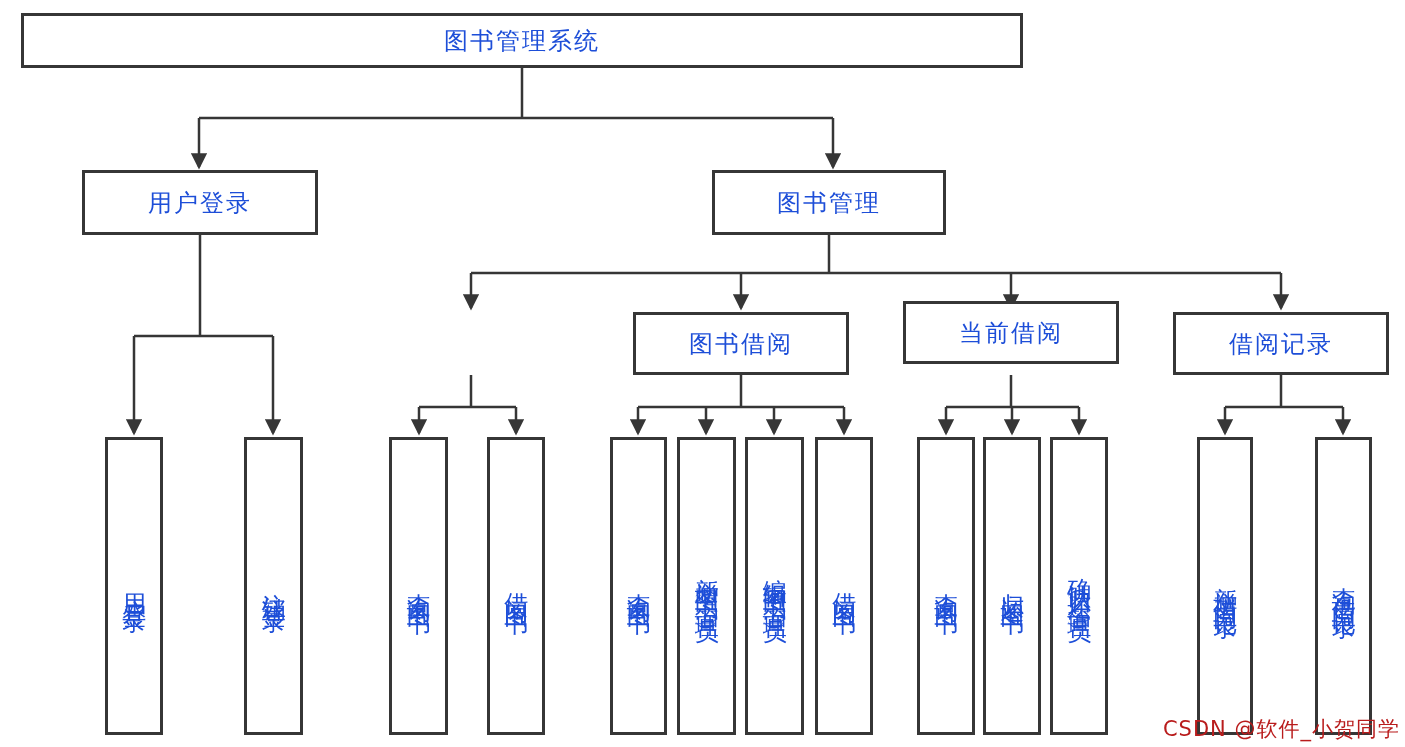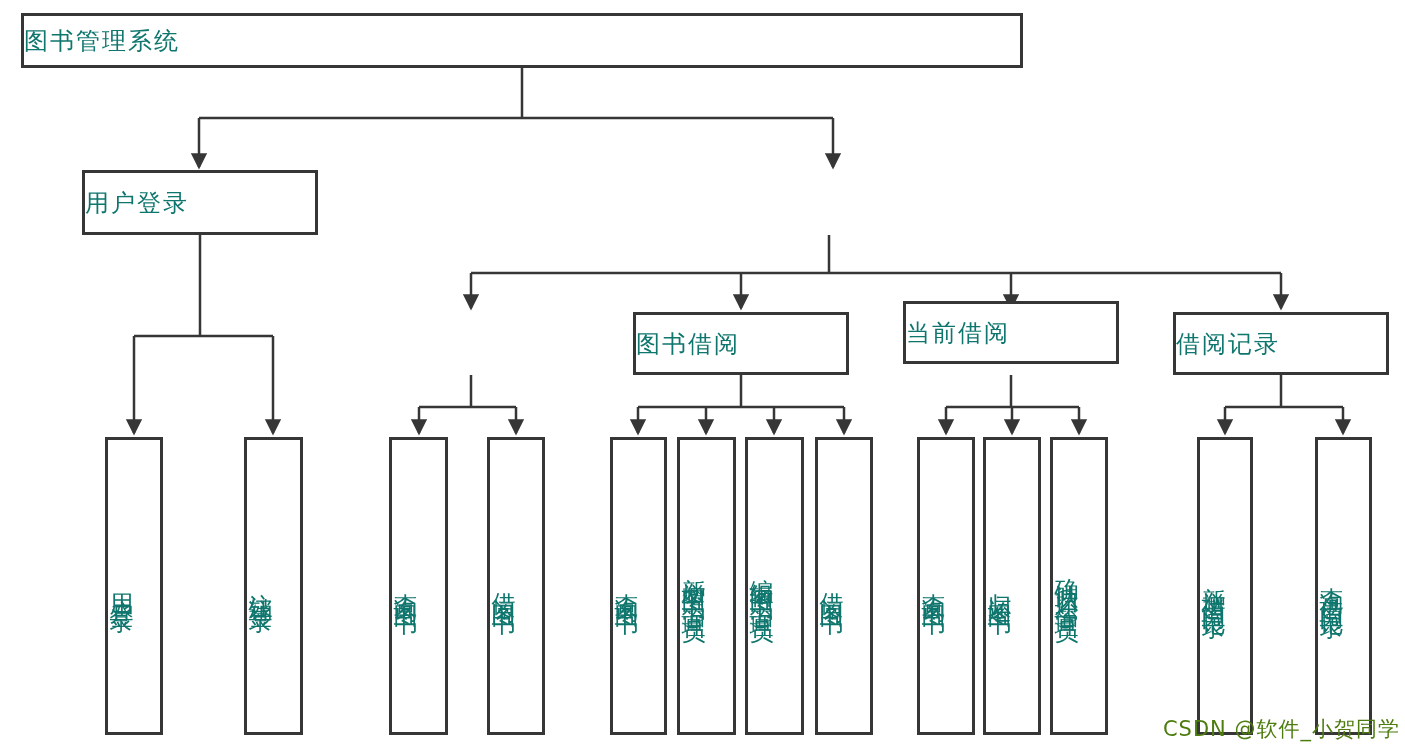--- a/index.html
+++ b/index.html
@@ -9,38 +9,38 @@
     background:#ffffff;
     font-family:"DejaVu Sans","Liberation Sans",sans-serif;
     overflow:hidden;
   }
   .wires { position:absolute; left:0; top:0; z-index:1; }
   .node {
     position:absolute;
     background:#ffffff;
     border:3px solid #363636;
     box-sizing:border-box;
-    display:flex; align-items:center; 
-    color:#0f766e;
+    display:flex; align-items:center; justify-content:center;
+    color:#1d4ed8;
     z-index:2;
   }
   .h-label { font-size:24px; letter-spacing:2px; white-space:nowrap; }
   .v-label {
     writing-mode:vertical-rl;
     text-orientation:mixed;
     font-size:24px;
     letter-spacing:6px;
     line-height:1.1;
     white-space:nowrap;
   }
   .watermark {
     position:absolute;
     right:5px; bottom:4px;
     font-size:21px;
-    color:#4d7c0f;
+    color:#b91c1c;
     letter-spacing:1px;
     z-index:3;
     white-space:nowrap;
   }
 </style>
 </head>
 <body>
 
 <div class="stage">
 
@@ -86,20 +86,23 @@
       <line x1="1343" y1="407" x2="1343" y2="433" marker-end="url(#arw)"></line>
     </g>
   </svg>
 
   <div class="node" style="left:21px;top:13px;width:1002px;height:55px">
     <span class="h-label">图书管理系统</span>
   </div>
 
   <div class="node" style="left:82px;top:170px;width:236px;height:65px">
     <span class="h-label">用户登录</span>
+  </div>
+  <div class="node" style="left:712px;top:170px;width:234px;height:65px">
+    <span class="h-label">图书管理</span>
   </div>
 
   <div class="node" style="left:633px;top:312px;width:216px;height:63px">
     <span class="h-label">图书借阅</span>
   </div>
   <div class="node" style="left:903px;top:301px;width:216px;height:63px">
     <span class="h-label">当前借阅</span>
   </div>
   <div class="node" style="left:1173px;top:312px;width:216px;height:63px">
     <span class="h-label">借阅记录</span>

